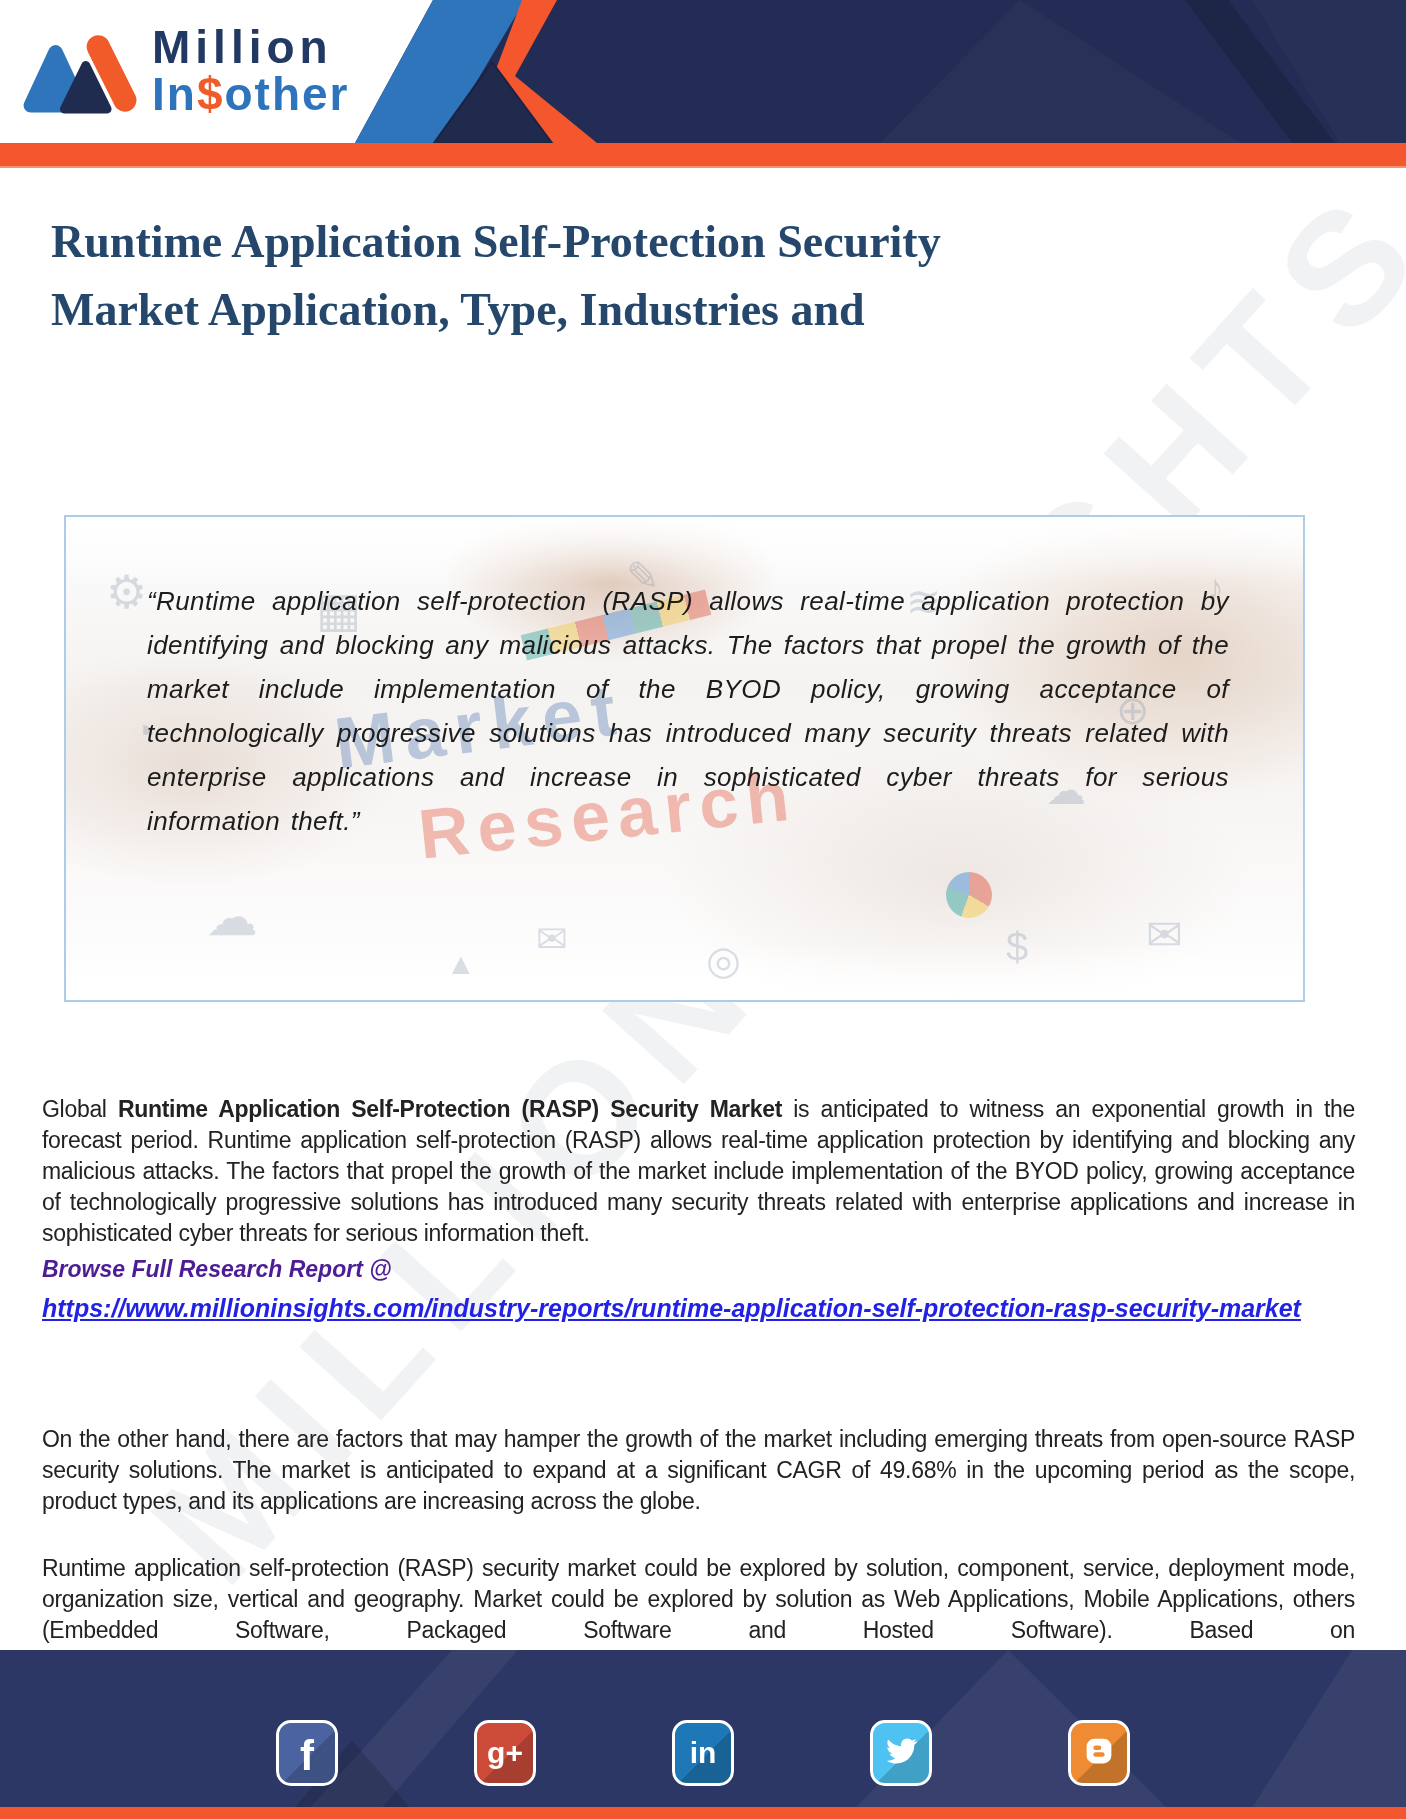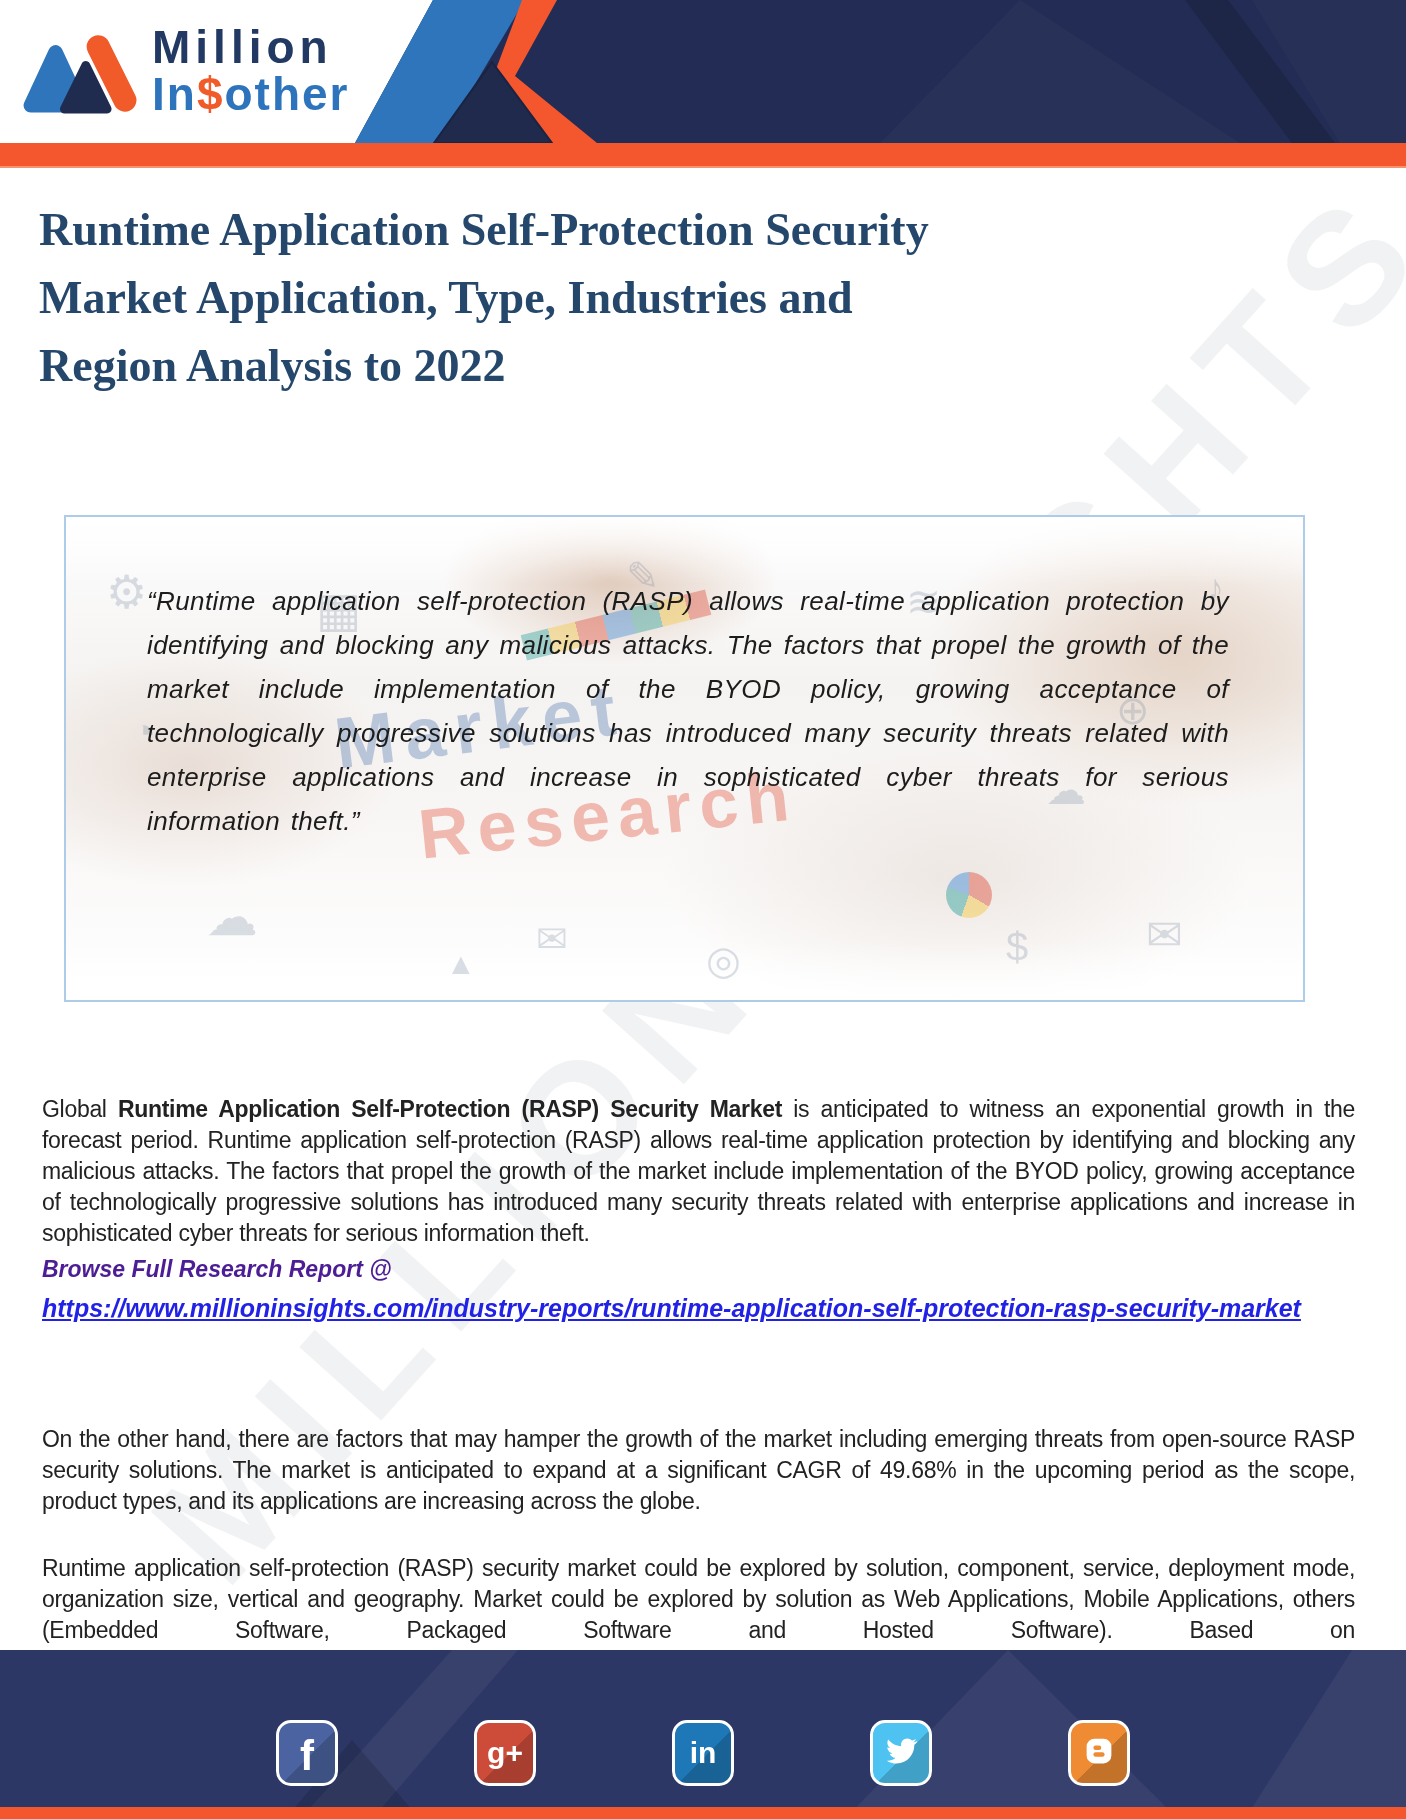--- a/index.html
+++ b/index.html
@@ -107,24 +107,23 @@
         <path d="M88 16 L118 76" stroke="#f15a29" stroke-width="26" stroke-linecap="round" fill="none"></path>
       </svg>
       <div class="brand-text">
         <div class="brand-line1">Million</div>
         <div class="brand-line2"><span>In</span><span class="brand-dollar">$</span><span>other</span></div>
       </div>
     </div>
   </div>
   <div class="orange-bar"></div>
 
-  <h1 class="title" style="margin:0;font-family:Liberation Serif, serif;">
+  <h1 class="title" style="margin:12px;font-family:Liberation Serif, serif;">
     <div>Runtime Application Self-Protection Security</div>
     <div>Market Application, Type, Industries and</div>
-    <div>Region Analysis to 2022</div>
   </h1>
 
   <div class="quote-box">
     <span class="doodle" style="left:40px;top:48px;font-size:46px;">⚙</span>
     <span class="doodle" style="left:140px;top:370px;font-size:52px;">☁</span>
     <span class="doodle" style="left:1080px;top:392px;font-size:44px;">✉</span>
     <span class="doodle" style="left:940px;top:408px;font-size:40px;">$</span>
     <span class="doodle" style="left:64px;top:190px;font-size:44px;">◔</span>
     <span class="doodle" style="left:250px;top:64px;font-size:48px;">▦</span>
     <span class="doodle" style="left:1140px;top:50px;font-size:36px;">♪</span>

